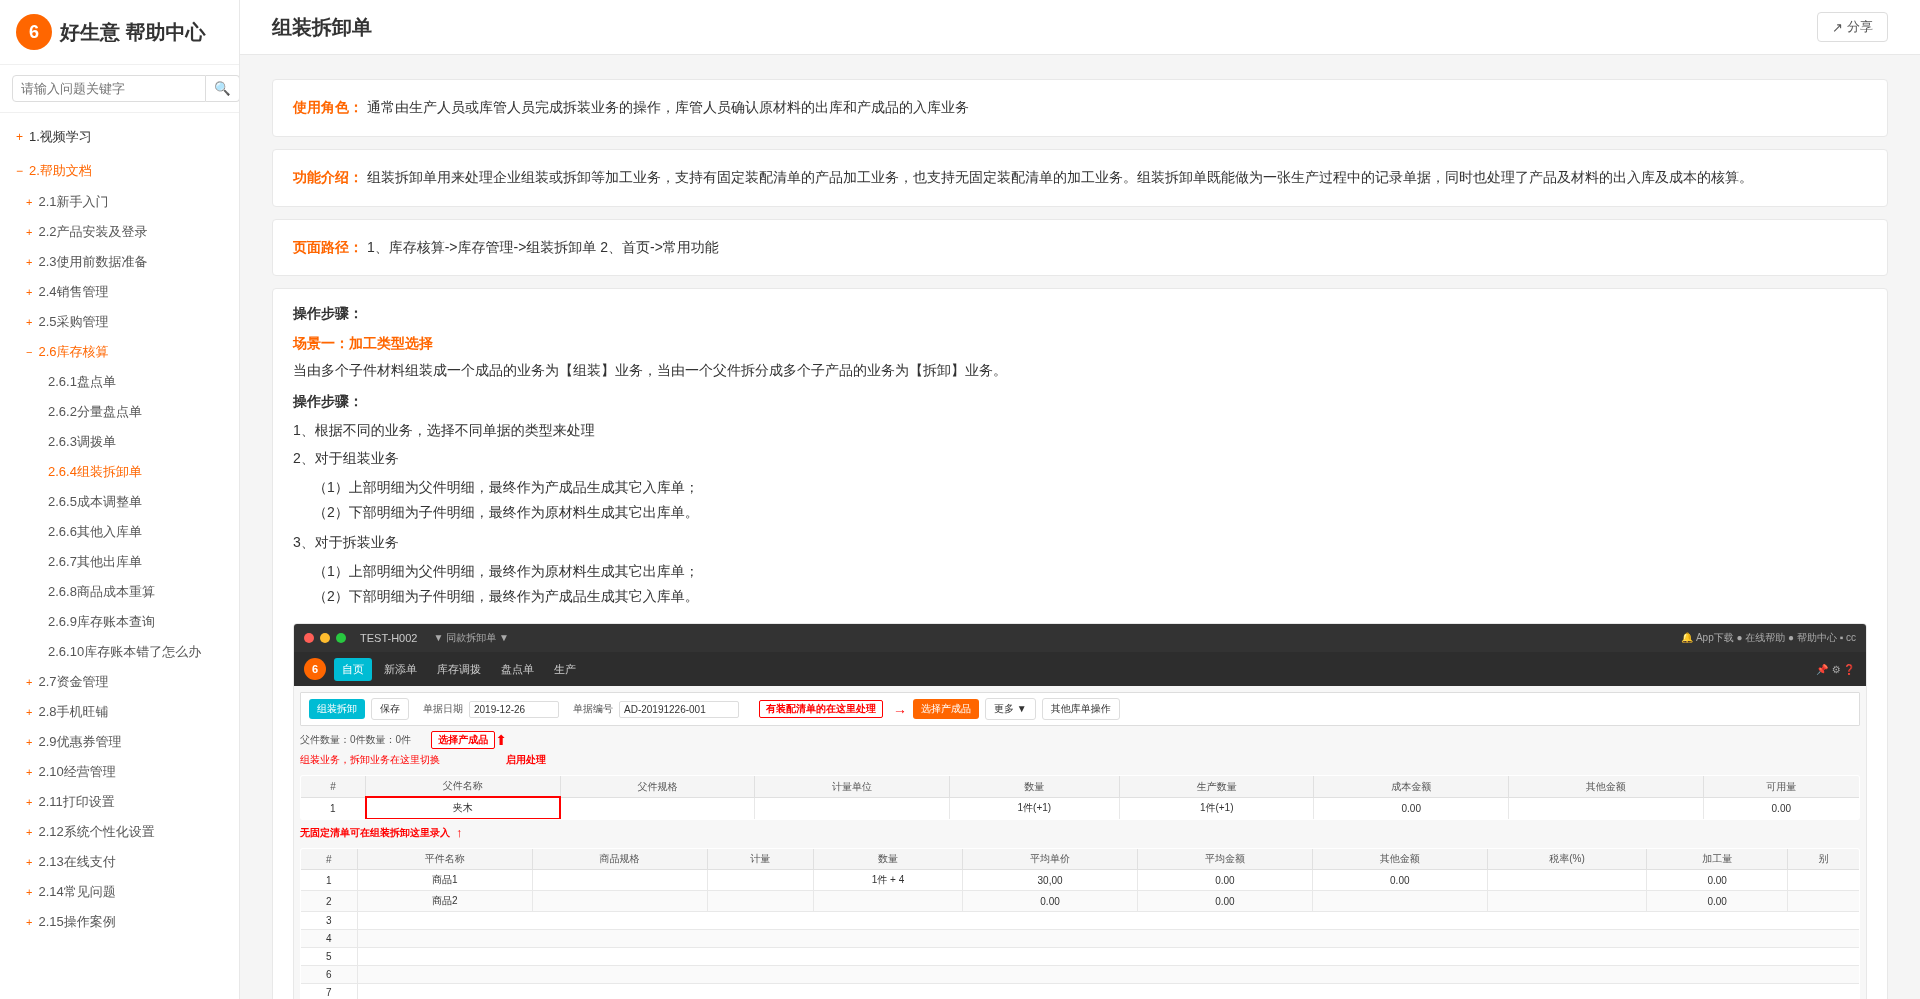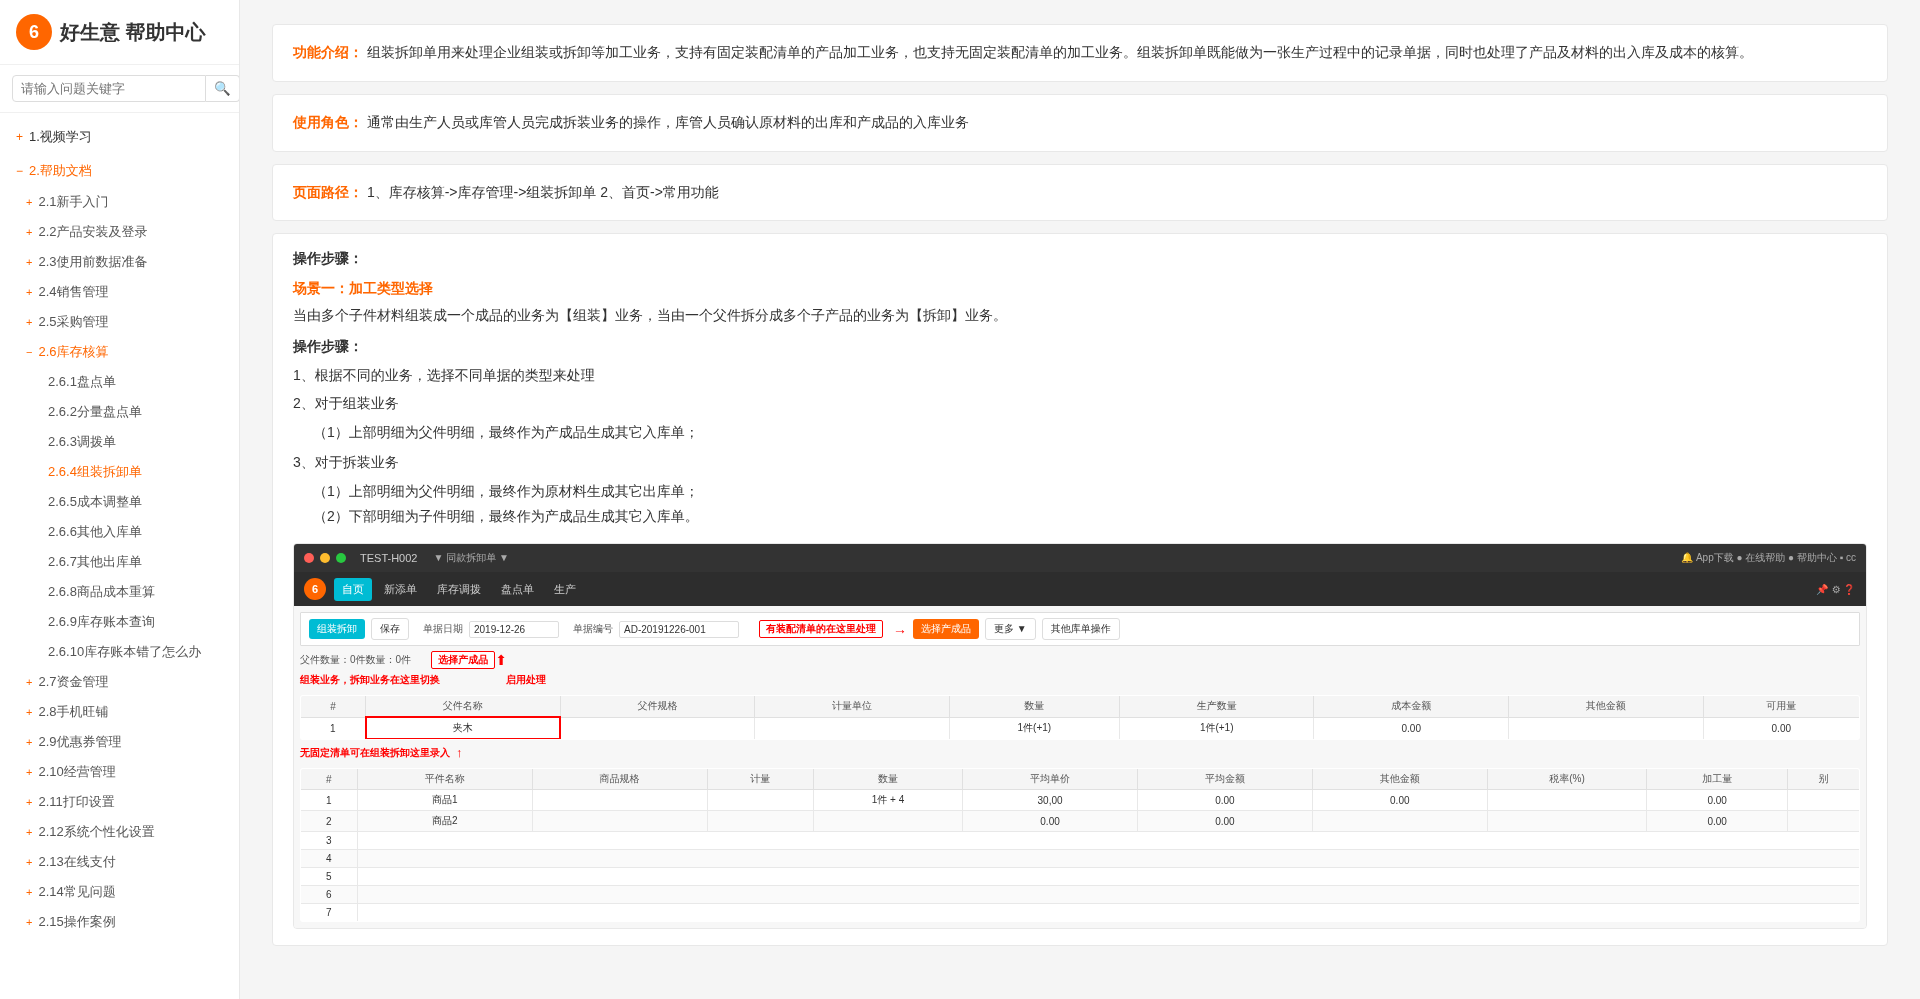--- a/index.html
+++ b/index.html
@@ -394,45 +394,53 @@
         <div class="nav-subgroup-title">
           <span class="icon">+</span>
           <span>2.15操作案例</span>
         </div>
       </div>
     </div>
   </div>
 </div>
 
 <div id="main">
+  <div id="topbar">
+    <h1 id="page-title">组装拆卸单</h1>
+    <button id="share-btn">
+      <span style="font-size:13px;">↗</span>
+      <span>分享</span>
+    </button>
+  </div>
   <div id="content-area">
+
+    <div class="content-card">
+      <span class="section-label">使用角色：</span>
+      <span>通常由生产人员或库管人员完成拆装业务的操作，库管人员确认原材料的出库和产成品的入库业务</span>
+    </div>
 
     <div class="content-card">
       <span class="section-label">功能介绍：</span>
       <span>组装拆卸单用来处理企业组装或拆卸等加工业务，支持有固定装配清单的产品加工业务，也支持无固定装配清单的加工业务。组装拆卸单既能做为一张生产过程中的记录单据，同时也处理了产品及材料的出入库及成本的核算。</span>
-    </div>
-
-    <div class="content-card">
-      <span class="section-label">使用角色：</span>
-      <span>通常由生产人员或库管人员完成拆装业务的操作，库管人员确认原材料的出库和产成品的入库业务</span>
     </div>
 
     <div class="content-card">
       <span class="section-label">页面路径：</span>
       <span>1、库存核算-&gt;库存管理-&gt;组装拆卸单 2、首页-&gt;常用功能</span>
     </div>
 
     <div class="steps-section">
       <div class="step-heading">操作步骤：</div>
       <div class="step-subheading">场景一：加工类型选择</div>
       <div class="step-item">当由多个子件材料组装成一个成品的业务为【组装】业务，当由一个父件拆分成多个子产品的业务为【拆卸】业务。</div>
       <div class="step-heading" style="margin-top:10px;">操作步骤：</div>
       <div class="step-item">1、根据不同的业务，选择不同单据的类型来处理</div>
       <div class="step-item">2、对于组装业务</div>
       <div class="step-sub">（1）上部明细为父件明细，最终作为产成品生成其它入库单；</div>
+      <div class="step-sub">（2）下部明细为子件明细，最终作为原材料生成其它出库单。</div>
       <div class="step-item" style="margin-top:6px;">3、对于拆装业务</div>
       <div class="step-sub">（1）上部明细为父件明细，最终作为原材料生成其它出库单；</div>
       <div class="step-sub">（2）下部明细为子件明细，最终作为产成品生成其它入库单。</div>
 
       <div class="screenshot-container" style="margin-top:14px;position:relative;">
         <div class="screenshot-inner">
 
           <div class="ss-titlebar">
             <div class="ss-dot" style="background:#ff5f57;"></div>
             <div class="ss-dot" style="background:#febc2e;"></div>
@@ -475,21 +483,21 @@
 
             <div style="display:flex;align-items:center;gap:0;margin-bottom:4px;font-size:10px;">
               <span style="color:#555;">父件数量：0件</span>
               <span style="color:#555;">数量：0件</span>
 
               <span style="margin-left:20px;color:red;font-size:10px;font-weight:bold;border:1px solid red;padding:1px 6px;border-radius:2px;background:#fff;">选择产成品</span>
               <span style="color:red;font-size:14px;">⬆</span>
             </div>
 
             <div style="margin-bottom:4px;font-size:10px;display:flex;align-items:center;gap:6px;">
-              <span style="color:red;font-size:10px;font-weight:bold;">组装业务，拆卸业务在这里切换</span>
+              <span style="color:red;font-size:10px;font-weight:normal;">组装业务，拆卸业务在这里切换</span>
 
               <span style="margin-left:60px;color:red;font-size:10px;font-weight:bold;">启用处理</span>
             </div>
 
             <table class="ss-table" style="margin-bottom:5px;">
               <thead>
                 <tr>
                   <th>#</th>
                   <th>父件名称</th>
                   <th>父件规格</th>

